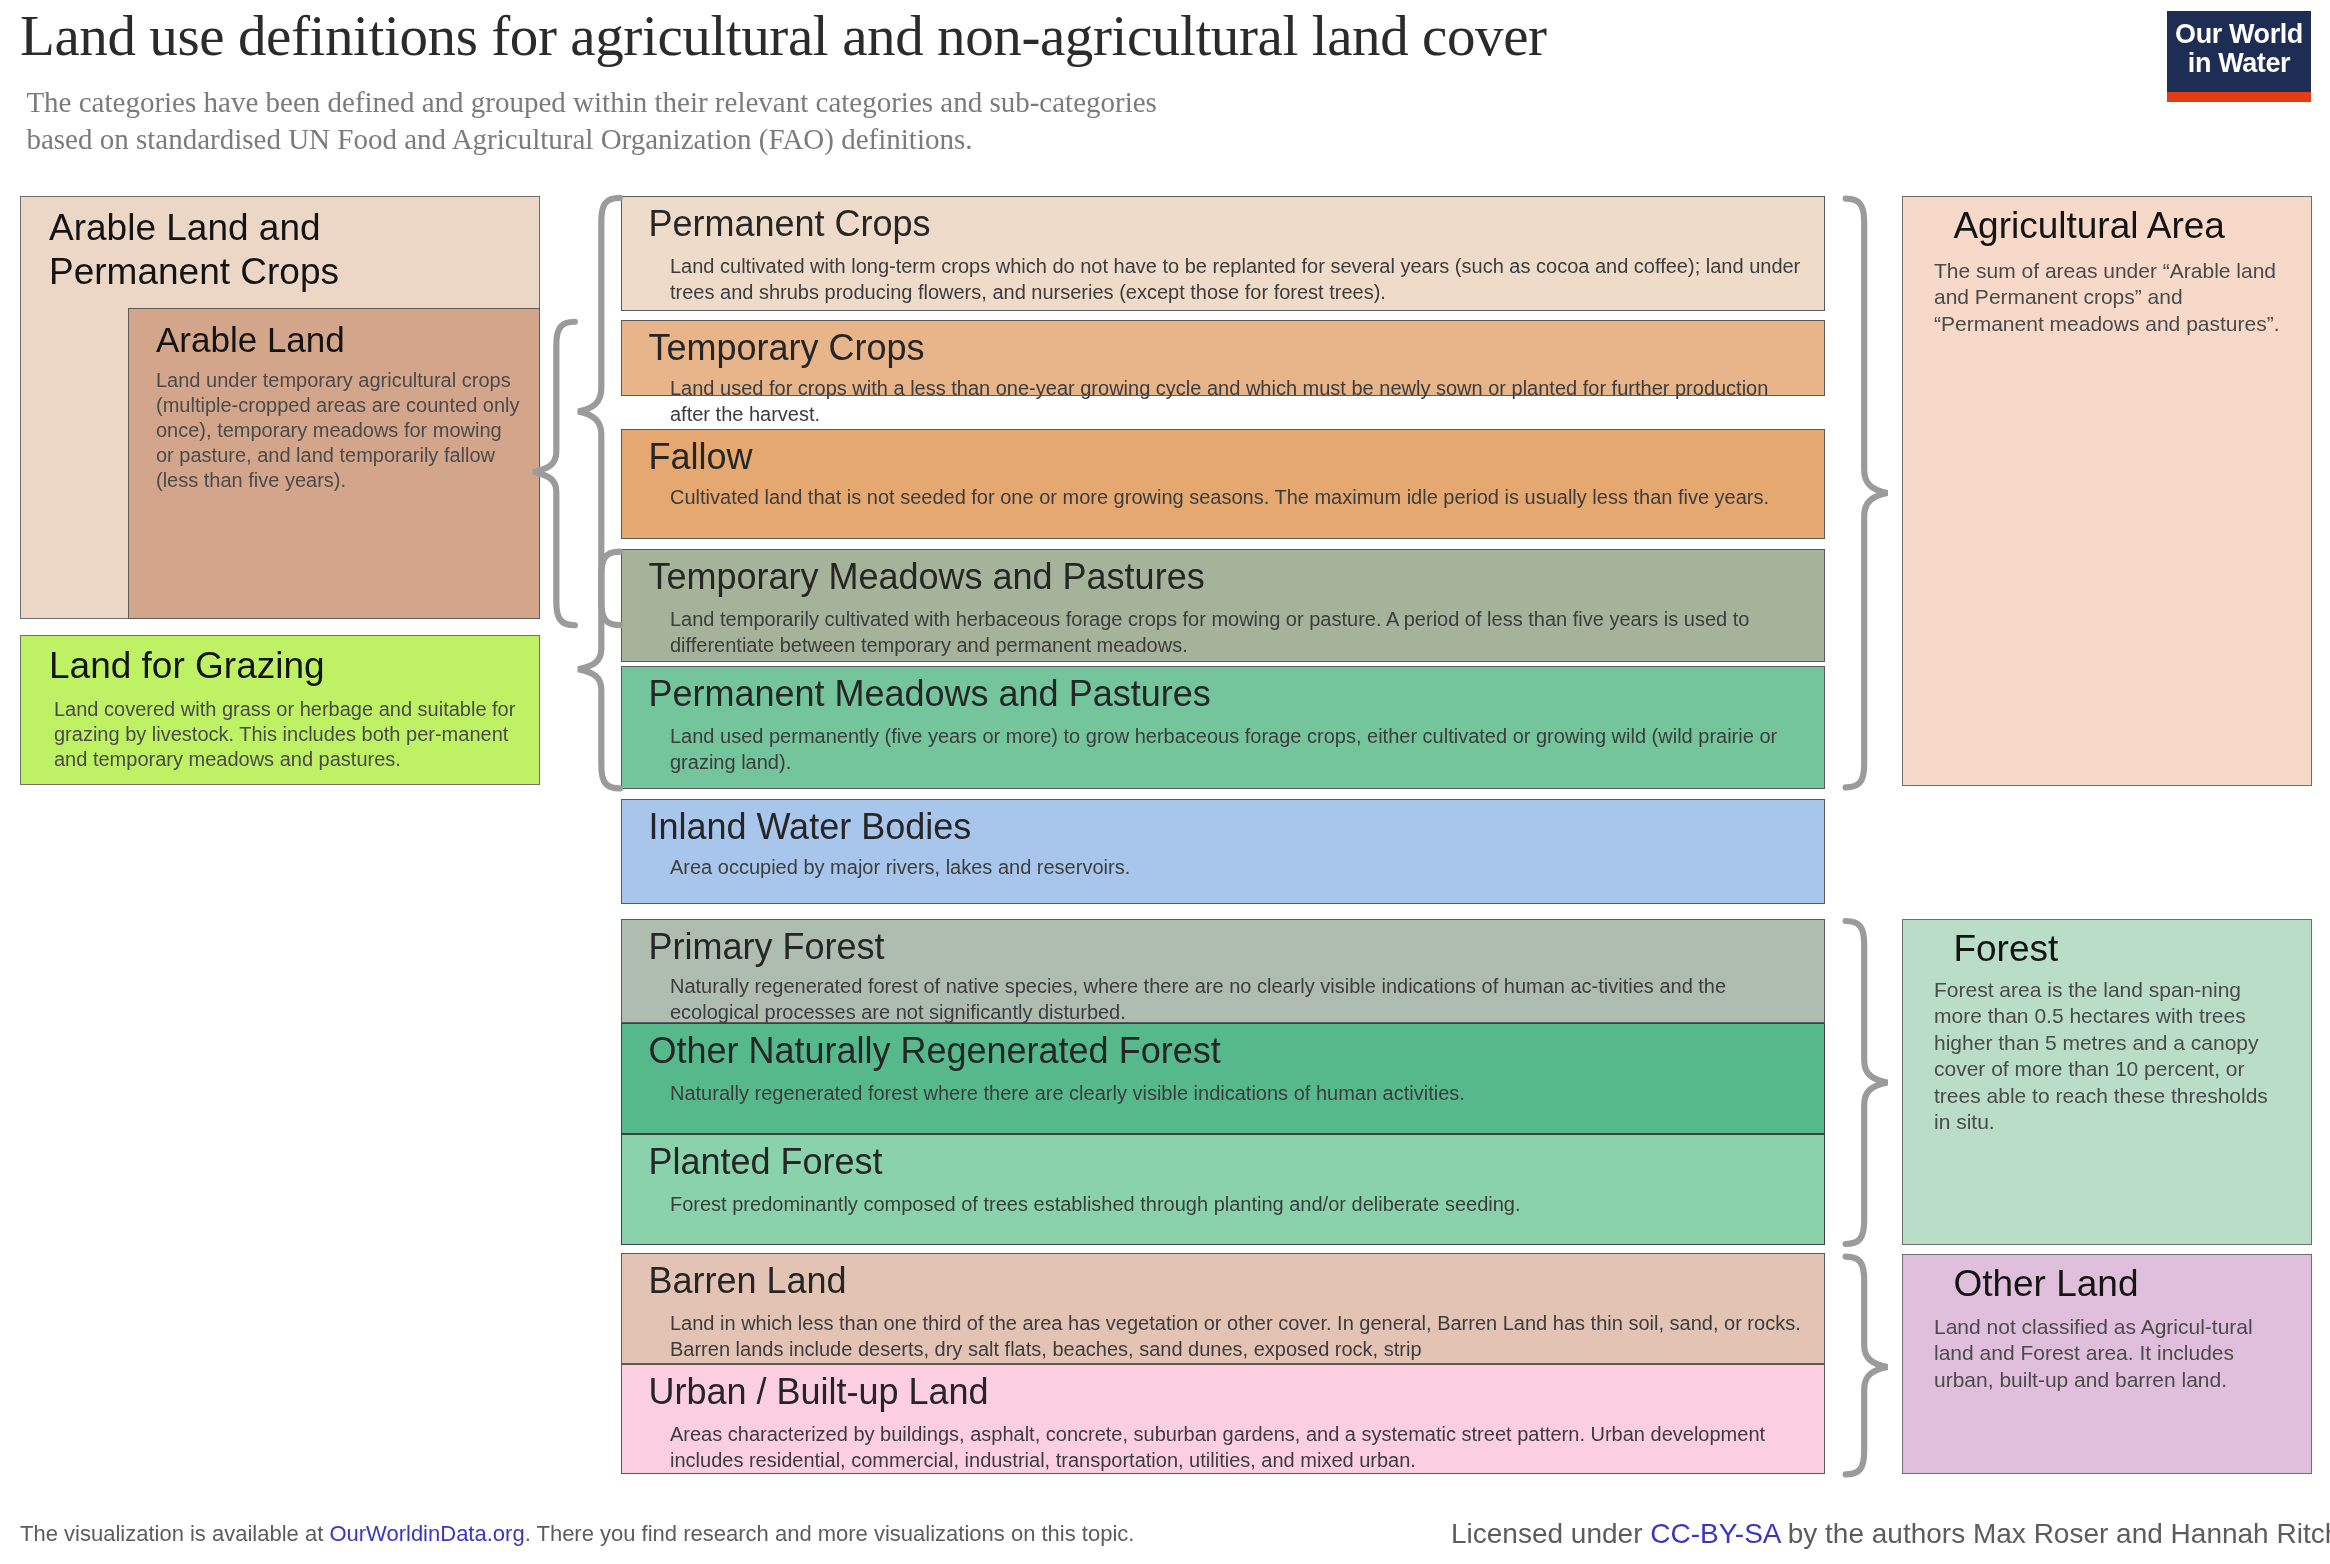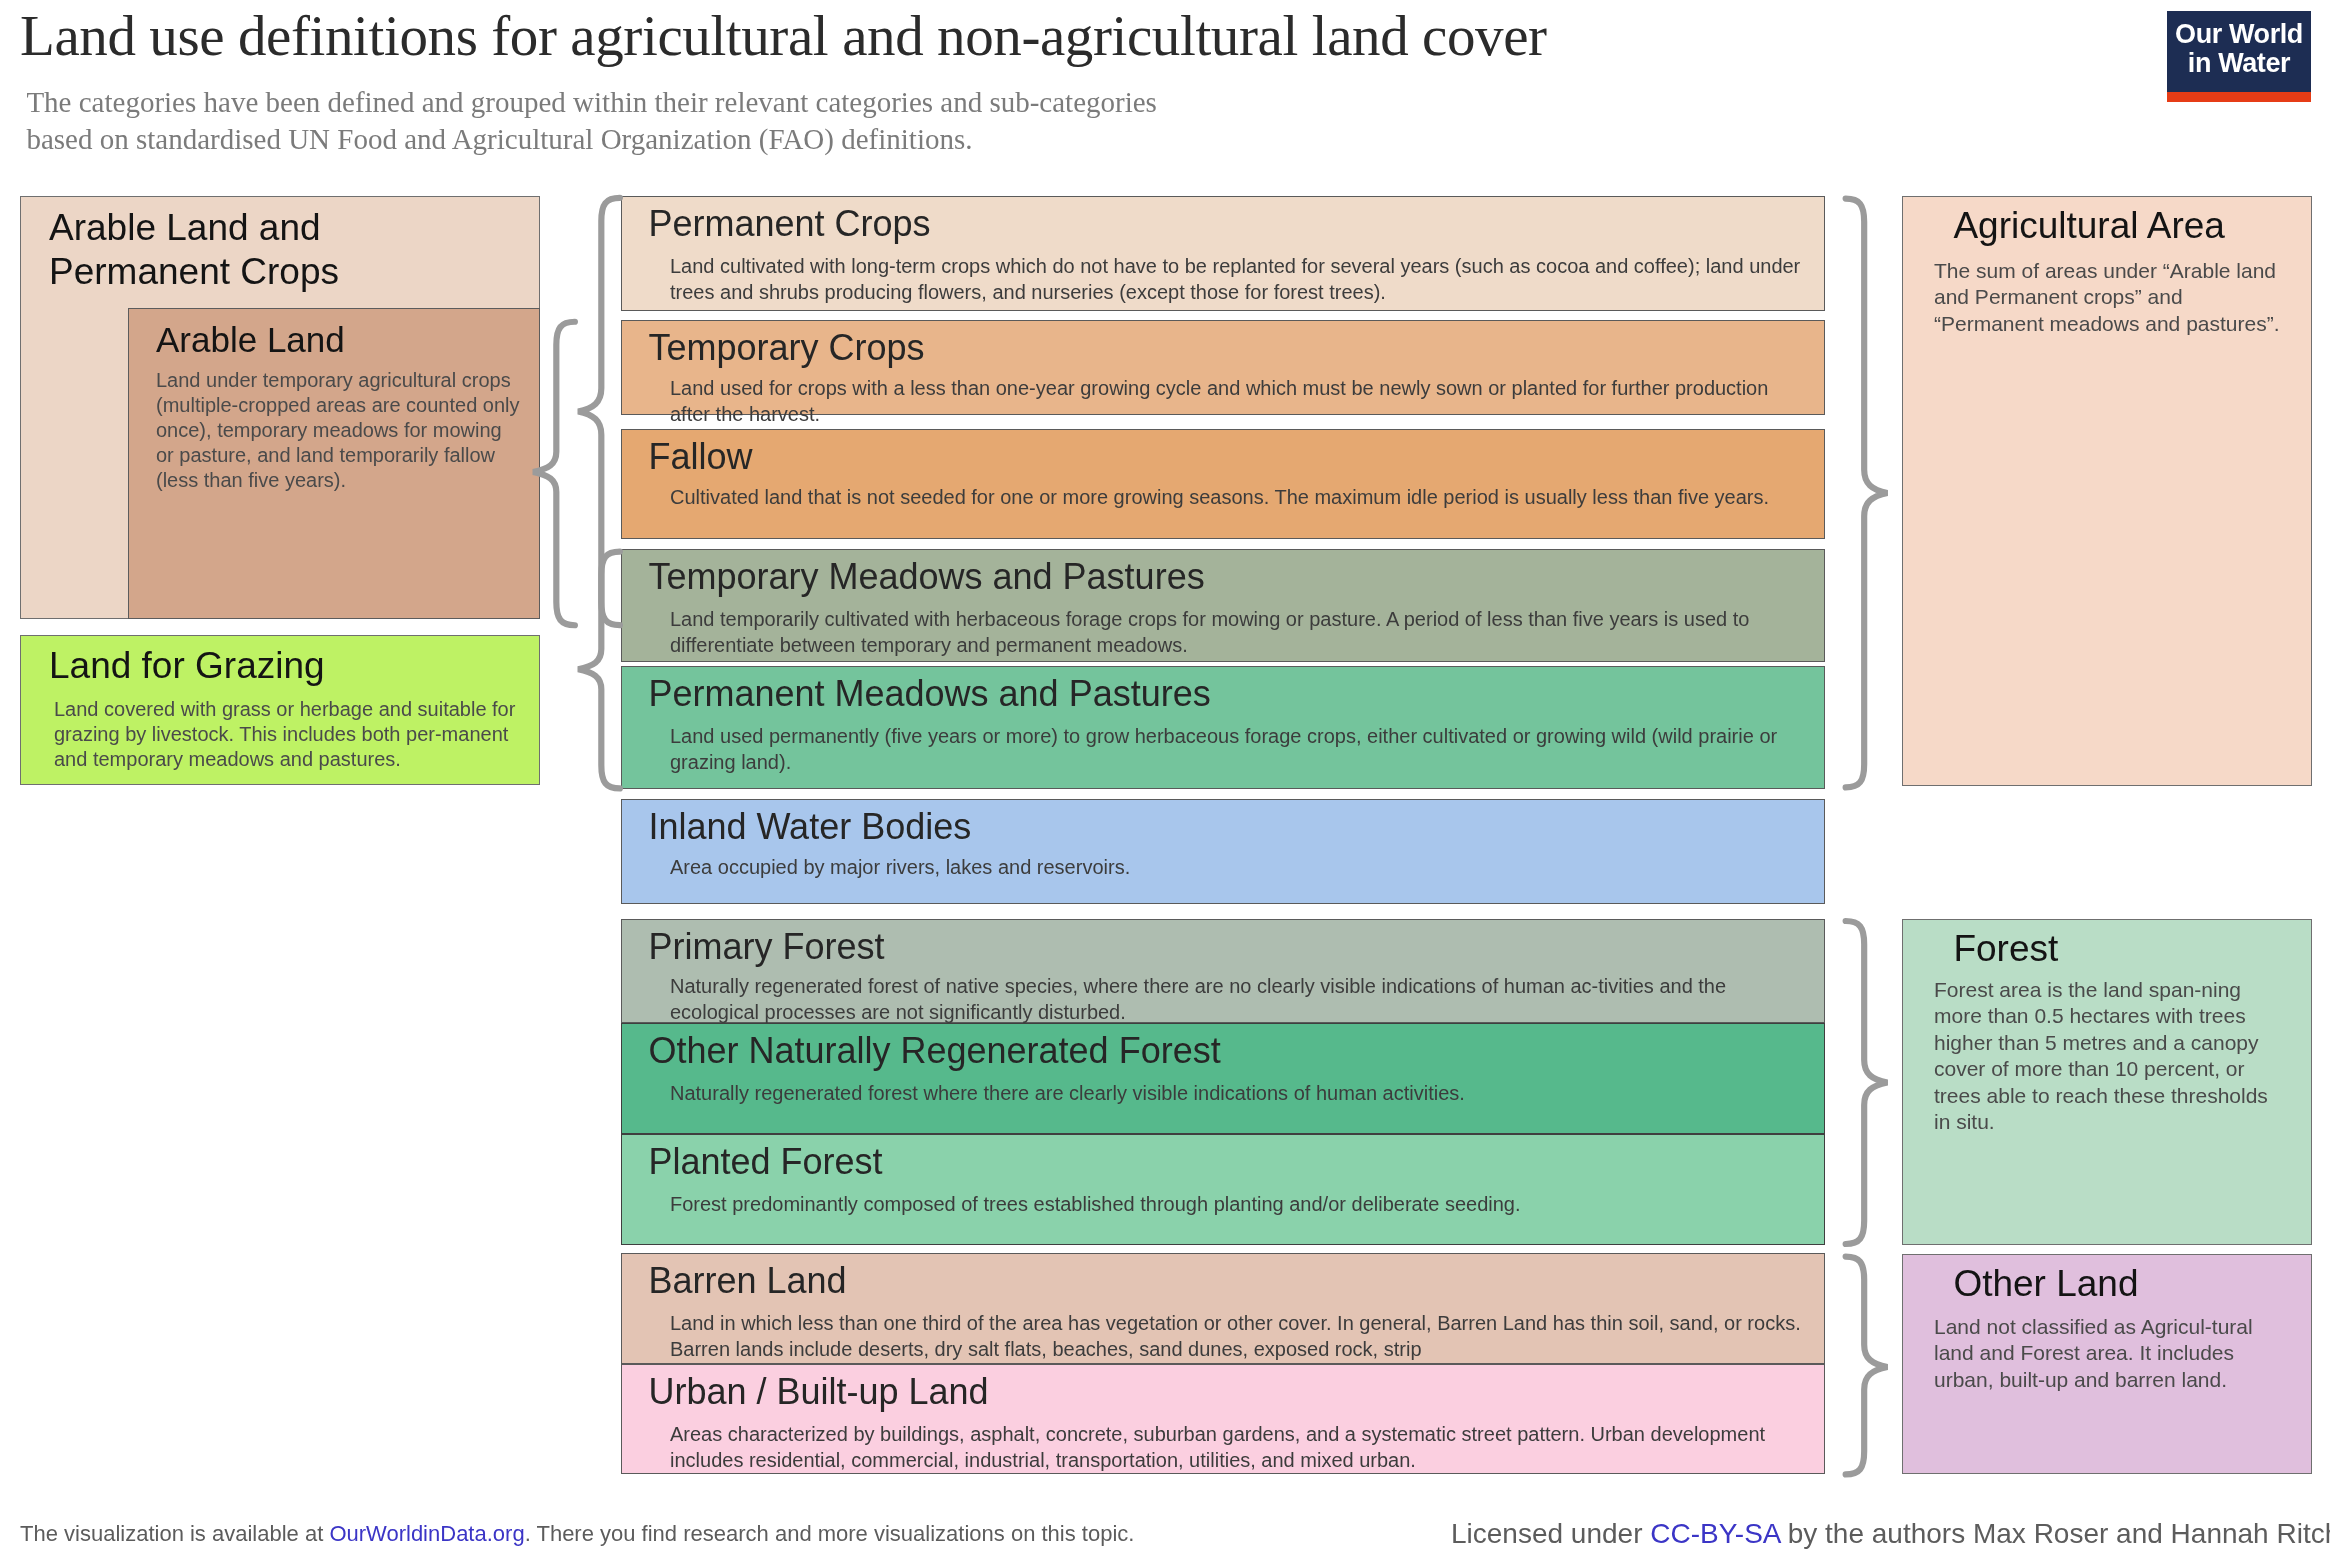--- a/index.html
+++ b/index.html
@@ -151,21 +151,21 @@
 <div class="box" id="land-grazing">
   <div class="t">Land for Grazing</div>
   <div class="d">Land covered with grass or herbage and suitable for grazing by livestock. This includes both per-manent and temporary meadows and pastures.</div>
 </div>
 
 <div class="box center-box" style="top:196px;height:115px;background:#efdbc9;border-color:#5a5a5a;">
   <div class="t">Permanent Crops</div>
   <div class="d" style="top:56px;">Land cultivated with long-term crops which do not have to be replanted for several years (such as cocoa and coffee); land under trees and shrubs producing flowers, and nurseries (except those for forest trees).</div>
 </div>
 
-<div class="box center-box" style="top:320px;height:95px;background:#e8b58b;border-color:#5a5a5a;">
+<div class="box center-box" style="top:320px;height:76px;background:#e8b58b;border-color:#5a5a5a;">
   <div class="t">Temporary Crops</div>
   <div class="d" style="top:54px;">Land used for crops with a less than one-year growing cycle and which must be newly sown or planted for further production after the harvest.</div>
 </div>
 
 <div class="box center-box" style="top:429px;height:110px;background:#e5a871;border-color:#5a5a5a;">
   <div class="t">Fallow</div>
   <div class="d" style="top:54px;">Cultivated land that is not seeded for one or more growing seasons. The maximum idle period is usually less than five years.</div>
 </div>
 
 <div class="box center-box" style="top:549px;height:113px;background:#a4b39a;border-color:#5a5a5a;">

